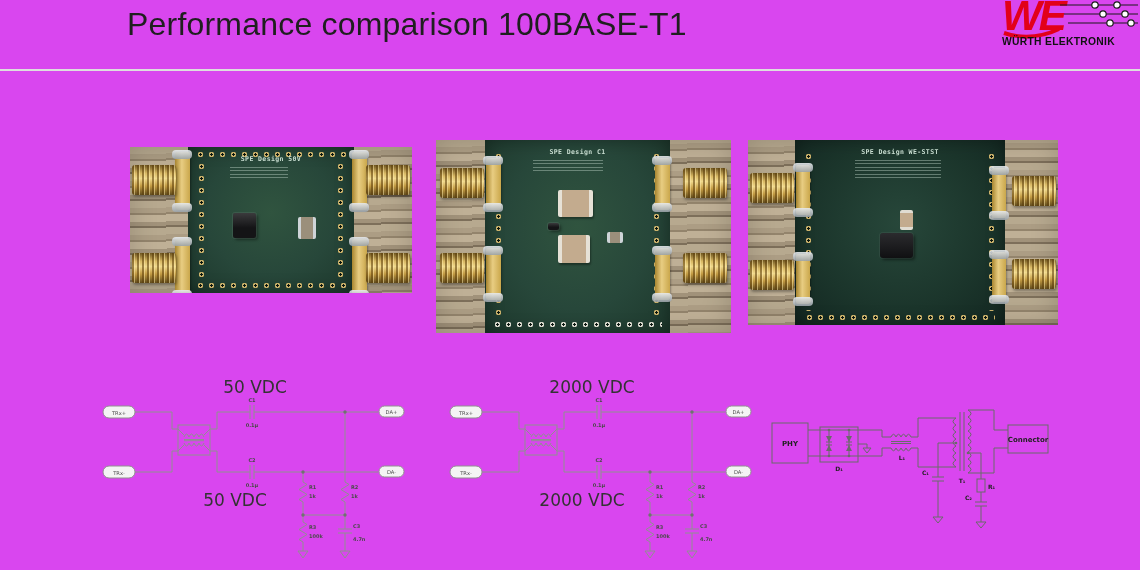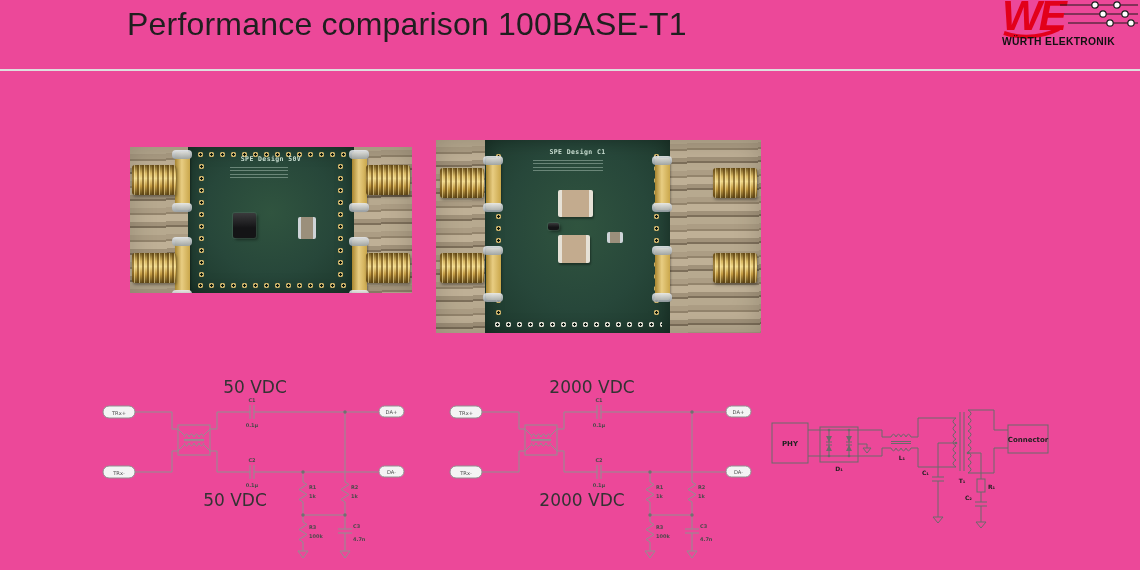--- a/index.html
+++ b/index.html
@@ -1,16 +1,16 @@
 <!DOCTYPE html>
 <html><head>
 <meta charset="utf-8">
 <style>
   html,body{margin:0;padding:0;background:#ffffff;}
-  .slide{position:relative;width:1140px;height:570px;background:#ec4899;overflow:hidden;
+  .slide{position:relative;width:1140px;height:570px;background:#d946ef;overflow:hidden;
          font-family:"Liberation Sans",sans-serif;}
   .title{position:absolute;left:127px;top:6px;font-size:32px;font-weight:400;color:#1f1f1f;
          letter-spacing:0.2px;white-space:nowrap;}
   .divider{position:absolute;left:0;right:0;top:69px;height:2px;background:#dedede;}
   .logo{position:absolute;left:1002px;top:0;}
 
   
   .photo{position:absolute;overflow:hidden;
     background:repeating-linear-gradient(179.2deg,
       #b7a98f 0 7px,#ac9d84 7px 12px,#93846c 12px 14px,
@@ -105,21 +105,21 @@
     <div class="flange" style="left:45px;top:5px"></div>
     <div class="flange" style="left:45px;top:92px"></div>
     <div class="flange" style="left:222px;top:5px"></div>
     <div class="flange" style="left:222px;top:92px"></div>
     <div class="sma" style="left:2px;top:18px"></div>
     <div class="sma" style="left:2px;top:106px"></div>
     <div class="sma" style="right:2px;top:18px"></div>
     <div class="sma" style="right:2px;top:106px"></div>
   </div>
 
-  <div class="photo photo2" style="left:436px;top:140px;width:325px;height:193px">
+  <div class="photo photo2" style="left:436px;top:140px;width:295px;height:193px">
     <div class="pcb" style="left:49px;width:185px">
       <div class="holes hrow white" style="bottom:4px;left:8px;right:8px"></div>
       <div class="holes hcol" style="top:12px;bottom:18px;left:9px"></div>
       <div class="holes hcol" style="top:12px;bottom:18px;right:9px"></div>
       <div class="silk">SPE Design C1</div>
       <div class="silk-sub" style="left:48px;top:20px;width:70px;height:14px"></div>
       <div class="cap-big" style="left:73px;top:50px;width:35px;height:27px"></div>
       <div class="cap-big" style="left:73px;top:95px;width:32px;height:28px"></div>
       <div class="ic" style="left:63px;top:83px;width:11px;height:7px"></div>
       <div class="cap-s" style="left:122px;top:92px;width:16px;height:11px"></div>
@@ -127,20 +127,39 @@
     <div class="flange" style="left:50px;top:18px;height:52px"></div>
     <div class="flange" style="left:50px;top:108px;height:52px"></div>
     <div class="flange" style="left:219px;top:18px;height:52px"></div>
     <div class="flange" style="left:219px;top:108px;height:52px"></div>
     <div class="sma" style="left:4px;top:28px"></div>
     <div class="sma" style="left:4px;top:113px"></div>
     <div class="sma" style="right:4px;top:28px"></div>
     <div class="sma" style="right:4px;top:113px"></div>
   </div>
 
+  <div class="photo photo3" style="left:748px;top:140px;width:310px;height:185px">
+    <div class="pcb" style="left:47px;width:210px">
+      <div class="holes hrow" style="bottom:3px;left:10px;right:10px"></div>
+      <div class="holes hcol" style="top:12px;bottom:14px;left:9px"></div>
+      <div class="holes hcol" style="top:12px;bottom:14px;right:9px"></div>
+      <div class="silk">SPE Design WE-STST</div>
+      <div class="silk-sub" style="left:60px;top:20px;width:86px;height:18px"></div>
+      <div class="xfmr" style="left:85px;top:93px;width:33px;height:25px"></div>
+      <div class="cap-v" style="left:105px;top:70px;width:13px;height:20px"></div>
+    </div>
+    <div class="flange" style="left:48px;top:25px;height:50px;width:14px"></div>
+    <div class="flange" style="left:48px;top:114px;height:50px;width:14px"></div>
+    <div class="flange" style="left:244px;top:28px;height:50px;width:14px"></div>
+    <div class="flange" style="left:244px;top:112px;height:50px;width:14px"></div>
+    <div class="sma" style="left:2px;top:33px"></div>
+    <div class="sma" style="left:2px;top:120px"></div>
+    <div class="sma" style="right:2px;top:36px"></div>
+    <div class="sma" style="right:2px;top:119px"></div>
+  </div>
 
   <svg class="sch" style="left:95px;top:372px" width="310" height="198" viewBox="0 0 310 198">
     <g stroke="#909090" stroke-width="1" fill="none">
       <path d="M40,40 H77 V57 H83 M115,57 H122 V40 H155 M159,40 H283"></path>
       <path d="M40,100 H77 V79 H83 M115,79 H122 V100 H155 M159,100 H283"></path>
       <path d="M155,33 V47 M159,33 V47 M155,93 V107 M159,93 V107"></path>
       <rect x="83" y="53" width="32" height="30"></rect>
       <path d="M83,57 l6,6 M83,79 l6,-6 M115,57 l-6,6 M115,79 l-6,-6"></path>
       <path d="M89,65 q2.5,-6 5,0 q2.5,-6 5,0 q2.5,-6 5,0 q2.5,-6 5,0"></path>
       <path d="M89,71 q2.5,6 5,0 q2.5,6 5,0 q2.5,6 5,0 q2.5,6 5,0"></path>

